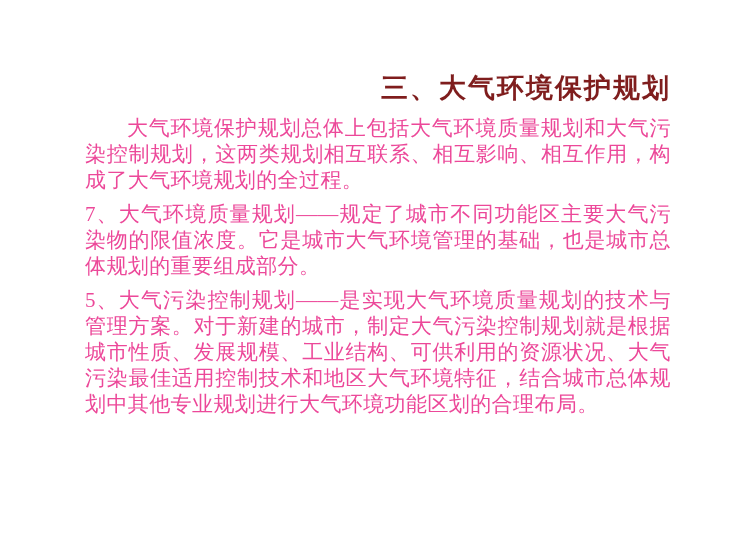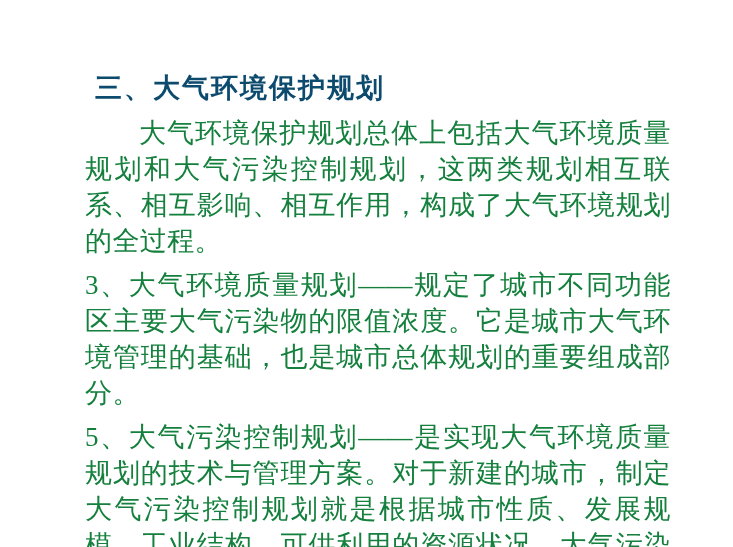--- a/index.html
+++ b/index.html
@@ -20,42 +20,43 @@
     left: 85px;
     top: 72px;
     width: 586px;
   }
   .slide-title {
     margin: 0 0 11px 10px;
     font-size: 27px;
     line-height: 32px;
     font-weight: bold;
     letter-spacing: 2px;
-    color: #0c4a6e;
+    color: #7f1d1d;
     white-space: nowrap;
+    text-align: right;
   }
   .para {
     margin: 0 0 8px 0;
-    font-size: 27px;
-    line-height: 36px;
+    font-size: 21px;
+    line-height: 26px;
     letter-spacing: 0.4px;
     text-align: justify;
     text-justify: inter-ideograph;
-    color: #15803d;
+    color: #ec4899;
   }
   .para.indent-first {
     text-indent: 2em;
   }
 </style>
 </head>
 <body>
 
 <div class="slide">
   <div class="content">
     <h1 class="slide-title">三、大气环境保护规划</h1>
 
     <p class="para indent-first">大气环境保护规划总体上包括大气环境质量规划和大气污染控制规划，这两类规划相互联系、相互影响、相互作用，构成了大气环境规划的全过程。</p>
 
-    <p class="para">3、大气环境质量规划——规定了城市不同功能区主要大气污染物的限值浓度。它是城市大气环境管理的基础，也是城市总体规划的重要组成部分。</p>
+    <p class="para">7、大气环境质量规划——规定了城市不同功能区主要大气污染物的限值浓度。它是城市大气环境管理的基础，也是城市总体规划的重要组成部分。</p>
 
     <p class="para">5、大气污染控制规划——是实现大气环境质量规划的技术与管理方案。对于新建的城市，制定大气污染控制规划就是根据城市性质、发展规模、工业结构、可供利用的资源状况、大气污染最佳适用控制技术和地区大气环境特征，结合城市总体规划中其他专业规划进行大气环境功能区划的合理布局。</p>
   </div>
 </div>
 
 </body></html>

